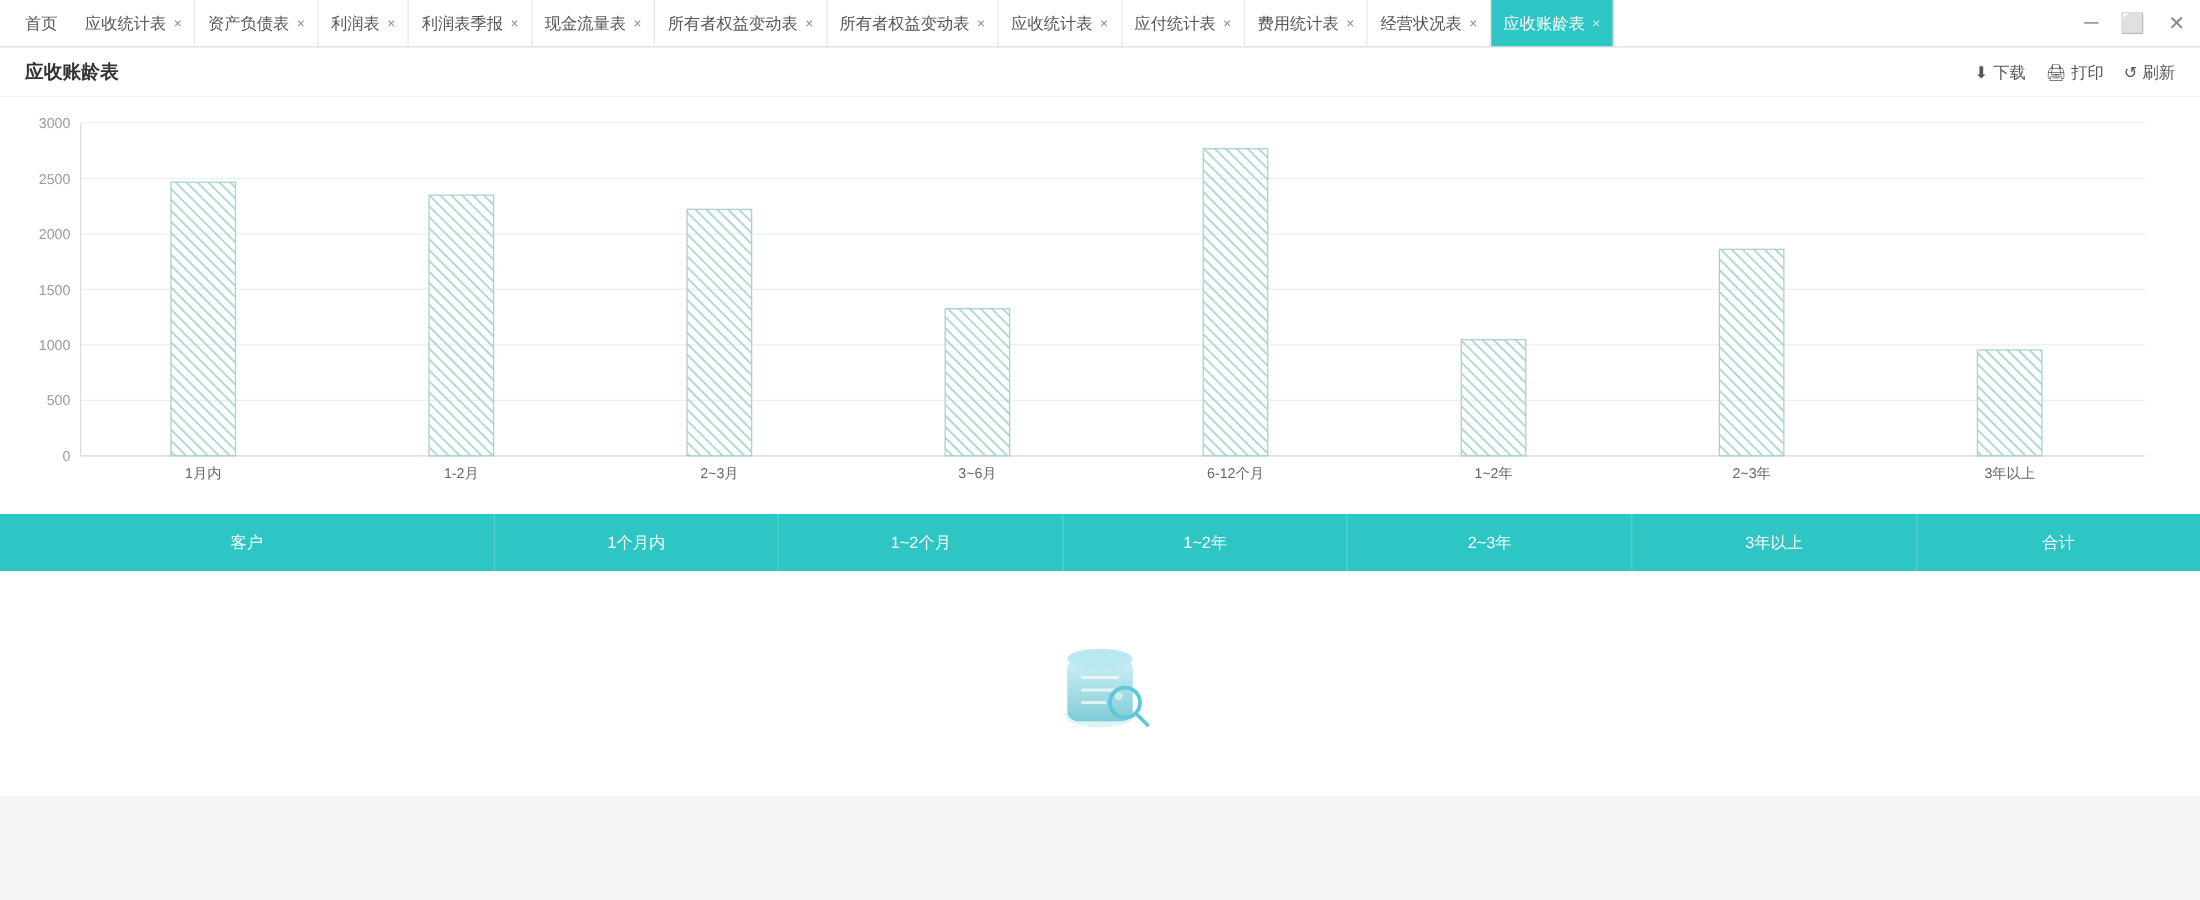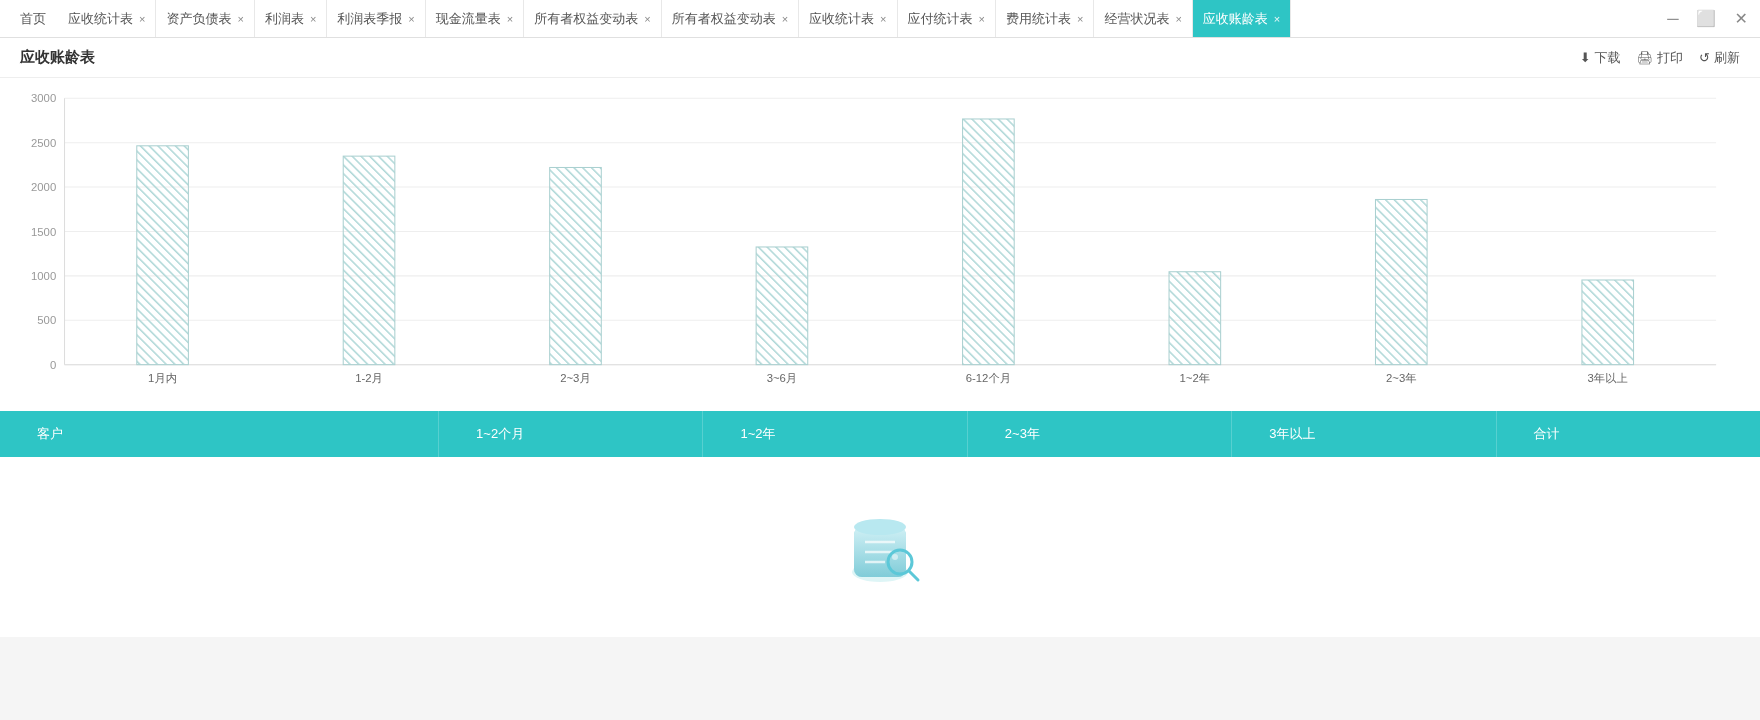--- a/index.html
+++ b/index.html
@@ -100,23 +100,22 @@
     
     .table-header {
       display: flex;
       background: #2ec5c5;
       color: #fff;
       font-size: 13px;
     }
     .th-cell {
       flex: 1;
       padding: 14px 8px;
-      text-align: left;
+      text-align: center;
       border-right: 1px solid rgba(255,255,255,0.2);
-      margin-left: 29px;
     }
     .th-cell:first-child {
       flex: 1.8;
     }
     .th-cell:last-child {
       border-right: none;
     }
 
     
     .empty-area {
@@ -271,20 +270,21 @@
       <rect x="1330" y="108" width="50" height="160" fill="url(#hatch)" stroke="#aad0d0" stroke-width="1"></rect>
       <text x="1355" y="285" text-anchor="middle" font-size="11" fill="#666">2~3年</text>
 
       <rect x="1530" y="186" width="50" height="82" fill="url(#hatch)" stroke="#aad0d0" stroke-width="1"></rect>
       <text x="1555" y="285" text-anchor="middle" font-size="11" fill="#666">3年以上</text>
     </svg>
   </div>
 
   <div class="table-header" id="table-header-row">
   <div class="th-cell">客户</div>
+      <div class="th-cell">1个月内</div>
       <div class="th-cell">1~2个月</div>
       <div class="th-cell">1~2年</div>
       <div class="th-cell">2~3年</div>
       <div class="th-cell">3年以上</div>
       <div class="th-cell">合计</div>
     </div>
 
   <div class="empty-area">
 
     <svg width="100" height="100" viewBox="0 0 100 100">

